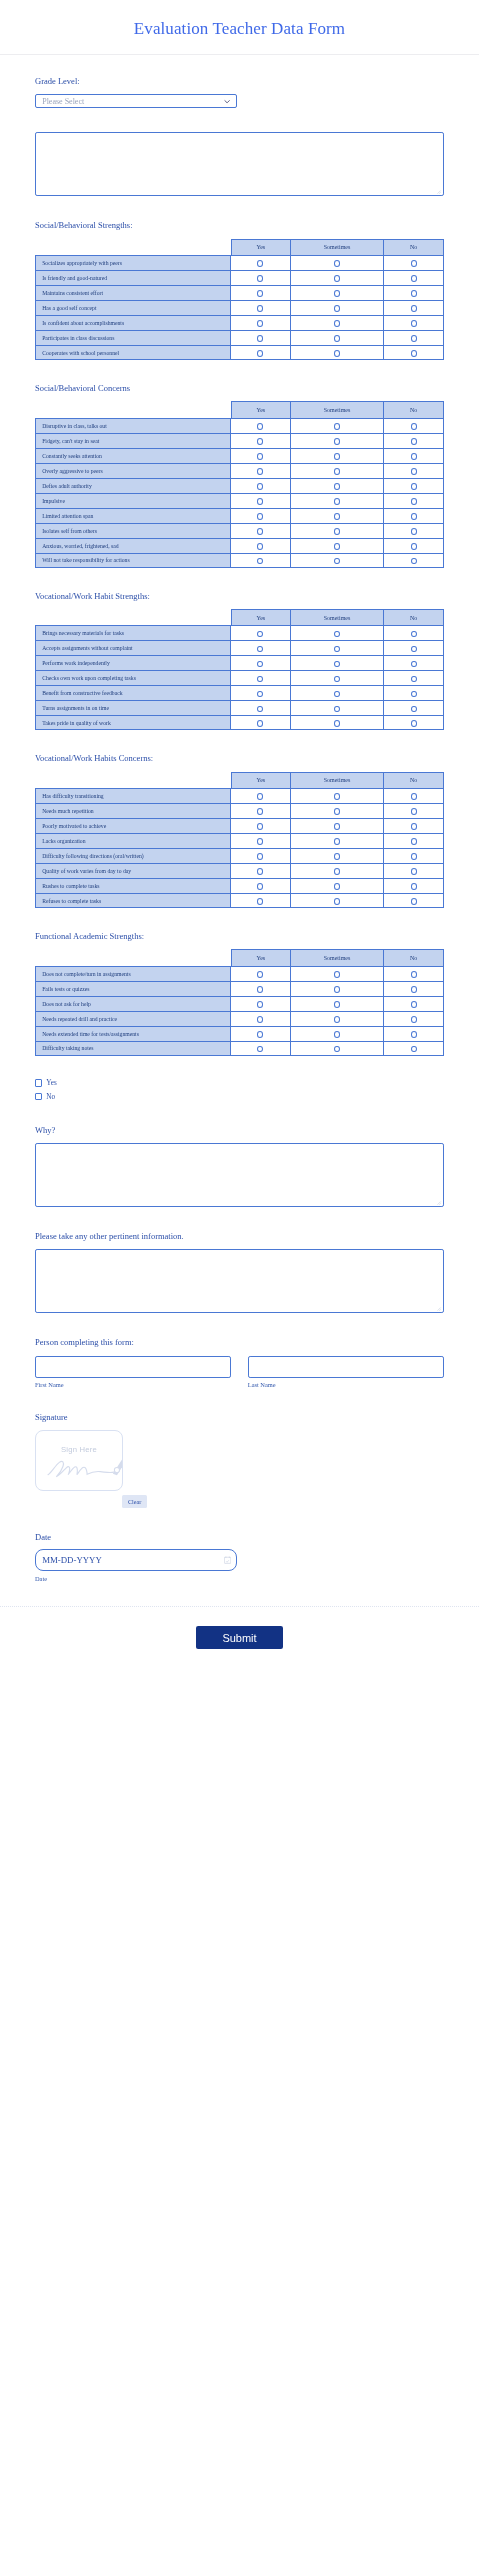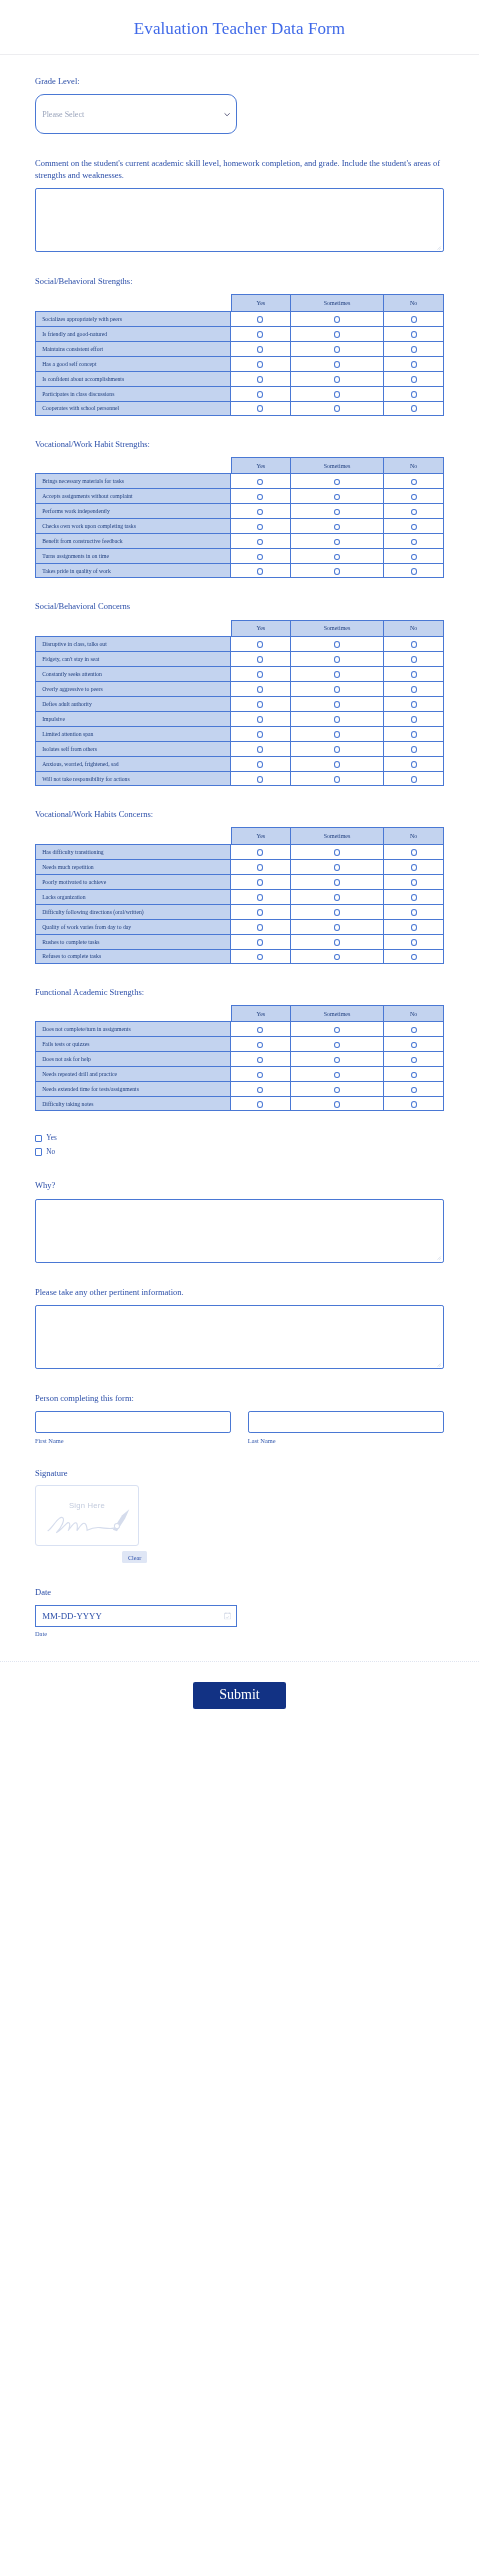--- a/index.html
+++ b/index.html
@@ -76,23 +76,23 @@
     margin-top: 3.6px;
   }
 
   
   .select-wrap {
     position: relative;
     width: 202px;
   }
   .select-box {
     width: 100%;
-    height: 40px;
-    border: 0.5px solid #4a78d4;
-    border-radius: 9px;
+    height: 14px;
+    border: 0.5px solid #4a78d4;
+    border-radius: 2px;
     background: #fff;
     display: flex;
     align-items: center;
     padding: 0 17.5px 0 6.2px;
     font-size: 8px;
     color: #9aa4bb;
   }
   .select-chevron {
     position: absolute;
     right: 6.7px;
@@ -207,24 +207,24 @@
     margin-right: 4.6px;
     flex: none;
   }
   .check-text {
     font-size: 7.2px;
     color: #2b4ea8;
   }
 
   
   .sig-pad {
-    width: 104px;
+    width: 88px;
     height: 61px;
     border: 0.5px solid #d9e1f2;
-    border-radius: 3px;
+    border-radius: 8px;
     background: #fff;
     position: relative;
     overflow: hidden;
   }
   .sig-hint {
     position: absolute;
     left: 0; right: 0;
     top: 14.4px;
     text-align: center;
     font-family: "Liberation Sans", sans-serif;
@@ -256,21 +256,21 @@
 
   
   .date-wrap {
     position: relative;
     width: 202px;
   }
   .date-box {
     width: 100%;
     height: 22px;
     border: 0.5px solid #4a78d4;
-    border-radius: 0;
+    border-radius: 8px;
     background: #fff;
     display: flex;
     align-items: center;
     padding: 0 18.5px 0 6.2px;
     font-size: 8.8px;
     color: #2b4ea8;
   }
   .cal-icon {
     position: absolute;
     right: 6.2px;
@@ -285,22 +285,22 @@
   .submit-area {
     margin-top: 15.5px;
     border-top: 0.5px dotted #dfe4f0;
     padding: 19.6px 0 31px 0;
     text-align: center;
   }
   .submit-btn {
     display: inline-block;
     background: #123284;
     color: #ffffff;
-    font-family: Liberation Serif, serif;
-    font-size: 14px;
+    font-family: Liberation Sans, sans-serif;
+    font-size: 11px;
     border: none;
     border-radius: 2.1px;
     padding: 5.7px 26px;
     cursor: pointer;
   }
 </style>
 </head>
 <body>
 
 <div class="page">
@@ -318,21 +318,20 @@
         <div class="select-box">Please Select</div>
         <span class="select-chevron">
           <svg width="6.2" height="4.1" viewBox="0 0 12 8" fill="none" aria-hidden="true">
             <path d="M1 1.5 L6 6.5 L11 1.5" stroke="#3d3f66" stroke-width="1.6" fill="none"></path>
           </svg>
         </span>
       </div>
     </div>
 
     <div class="field-block">
-      <div class="field-label">Comment on the student's current academic skill level, homework completion, and grade. Include the student's areas of strengths and weaknesses.</div>
       <div class="textarea-box h-large">
         <span class="resize-grip">
           <svg width="5.2" height="5.2" viewBox="0 0 10 10">
               <path d="M9 3 L3 9 M9 6.5 L6.5 9" stroke="#b9c4d9" stroke-width="1"></path>
             </svg>
         </span>
       </div>
     </div>
 
 
@@ -380,20 +379,95 @@
                 <td class="cell"><span class="radio-circle"></span></td>
               </tr>
               <tr>
                 <td class="rowlabel">Participates in class discussions</td>
                 <td class="cell"><span class="radio-circle"></span></td>
                 <td class="cell"><span class="radio-circle"></span></td>
                 <td class="cell"><span class="radio-circle"></span></td>
               </tr>
               <tr>
                 <td class="rowlabel">Cooperates with school personnel</td>
+                <td class="cell"><span class="radio-circle"></span></td>
+                <td class="cell"><span class="radio-circle"></span></td>
+                <td class="cell"><span class="radio-circle"></span></td>
+              </tr>
+            </tbody>
+          </table>
+        </div>
+        <div class="matrix-wrap">
+          <div class="section-heading">Social/Behavioral Concerns</div>
+          <table class="matrix">
+            <thead>
+              <tr>
+                <th class="corner"></th>
+                <th class="colhead c-yes">Yes</th>
+                <th class="colhead c-some">Sometimes</th>
+                <th class="colhead c-no">No</th>
+              </tr>
+            </thead>
+            <tbody>
+              <tr>
+                <td class="rowlabel">Disruptive in class, talks out</td>
+                <td class="cell"><span class="radio-circle"></span></td>
+                <td class="cell"><span class="radio-circle"></span></td>
+                <td class="cell"><span class="radio-circle"></span></td>
+              </tr>
+              <tr>
+                <td class="rowlabel">Fidgety, can't stay in seat</td>
+                <td class="cell"><span class="radio-circle"></span></td>
+                <td class="cell"><span class="radio-circle"></span></td>
+                <td class="cell"><span class="radio-circle"></span></td>
+              </tr>
+              <tr>
+                <td class="rowlabel">Constantly seeks attention</td>
+                <td class="cell"><span class="radio-circle"></span></td>
+                <td class="cell"><span class="radio-circle"></span></td>
+                <td class="cell"><span class="radio-circle"></span></td>
+              </tr>
+              <tr>
+                <td class="rowlabel">Overly aggressive to peers</td>
+                <td class="cell"><span class="radio-circle"></span></td>
+                <td class="cell"><span class="radio-circle"></span></td>
+                <td class="cell"><span class="radio-circle"></span></td>
+              </tr>
+              <tr>
+                <td class="rowlabel">Defies adult authority</td>
+                <td class="cell"><span class="radio-circle"></span></td>
+                <td class="cell"><span class="radio-circle"></span></td>
+                <td class="cell"><span class="radio-circle"></span></td>
+              </tr>
+              <tr>
+                <td class="rowlabel">Impulsive</td>
+                <td class="cell"><span class="radio-circle"></span></td>
+                <td class="cell"><span class="radio-circle"></span></td>
+                <td class="cell"><span class="radio-circle"></span></td>
+              </tr>
+              <tr>
+                <td class="rowlabel">Limited attention span</td>
+                <td class="cell"><span class="radio-circle"></span></td>
+                <td class="cell"><span class="radio-circle"></span></td>
+                <td class="cell"><span class="radio-circle"></span></td>
+              </tr>
+              <tr>
+                <td class="rowlabel">Isolates self from others</td>
+                <td class="cell"><span class="radio-circle"></span></td>
+                <td class="cell"><span class="radio-circle"></span></td>
+                <td class="cell"><span class="radio-circle"></span></td>
+              </tr>
+              <tr>
+                <td class="rowlabel">Anxious, worried, frightened, sad</td>
+                <td class="cell"><span class="radio-circle"></span></td>
+                <td class="cell"><span class="radio-circle"></span></td>
+                <td class="cell"><span class="radio-circle"></span></td>
+              </tr>
+              <tr>
+                <td class="rowlabel">Will not take responsibility for actions</td>
                 <td class="cell"><span class="radio-circle"></span></td>
                 <td class="cell"><span class="radio-circle"></span></td>
                 <td class="cell"><span class="radio-circle"></span></td>
               </tr>
             </tbody>
           </table>
         </div>
         <div class="matrix-wrap">
           <div class="section-heading">Vocational/Work Habit Strengths:</div>
           <table class="matrix">
@@ -437,95 +511,20 @@
                 <td class="cell"><span class="radio-circle"></span></td>
               </tr>
               <tr>
                 <td class="rowlabel">Turns assignments in on time</td>
                 <td class="cell"><span class="radio-circle"></span></td>
                 <td class="cell"><span class="radio-circle"></span></td>
                 <td class="cell"><span class="radio-circle"></span></td>
               </tr>
               <tr>
                 <td class="rowlabel">Takes pride in quality of work</td>
-                <td class="cell"><span class="radio-circle"></span></td>
-                <td class="cell"><span class="radio-circle"></span></td>
-                <td class="cell"><span class="radio-circle"></span></td>
-              </tr>
-            </tbody>
-          </table>
-        </div>
-        <div class="matrix-wrap">
-          <div class="section-heading">Social/Behavioral Concerns</div>
-          <table class="matrix">
-            <thead>
-              <tr>
-                <th class="corner"></th>
-                <th class="colhead c-yes">Yes</th>
-                <th class="colhead c-some">Sometimes</th>
-                <th class="colhead c-no">No</th>
-              </tr>
-            </thead>
-            <tbody>
-              <tr>
-                <td class="rowlabel">Disruptive in class, talks out</td>
-                <td class="cell"><span class="radio-circle"></span></td>
-                <td class="cell"><span class="radio-circle"></span></td>
-                <td class="cell"><span class="radio-circle"></span></td>
-              </tr>
-              <tr>
-                <td class="rowlabel">Fidgety, can't stay in seat</td>
-                <td class="cell"><span class="radio-circle"></span></td>
-                <td class="cell"><span class="radio-circle"></span></td>
-                <td class="cell"><span class="radio-circle"></span></td>
-              </tr>
-              <tr>
-                <td class="rowlabel">Constantly seeks attention</td>
-                <td class="cell"><span class="radio-circle"></span></td>
-                <td class="cell"><span class="radio-circle"></span></td>
-                <td class="cell"><span class="radio-circle"></span></td>
-              </tr>
-              <tr>
-                <td class="rowlabel">Overly aggressive to peers</td>
-                <td class="cell"><span class="radio-circle"></span></td>
-                <td class="cell"><span class="radio-circle"></span></td>
-                <td class="cell"><span class="radio-circle"></span></td>
-              </tr>
-              <tr>
-                <td class="rowlabel">Defies adult authority</td>
-                <td class="cell"><span class="radio-circle"></span></td>
-                <td class="cell"><span class="radio-circle"></span></td>
-                <td class="cell"><span class="radio-circle"></span></td>
-              </tr>
-              <tr>
-                <td class="rowlabel">Impulsive</td>
-                <td class="cell"><span class="radio-circle"></span></td>
-                <td class="cell"><span class="radio-circle"></span></td>
-                <td class="cell"><span class="radio-circle"></span></td>
-              </tr>
-              <tr>
-                <td class="rowlabel">Limited attention span</td>
-                <td class="cell"><span class="radio-circle"></span></td>
-                <td class="cell"><span class="radio-circle"></span></td>
-                <td class="cell"><span class="radio-circle"></span></td>
-              </tr>
-              <tr>
-                <td class="rowlabel">Isolates self from others</td>
-                <td class="cell"><span class="radio-circle"></span></td>
-                <td class="cell"><span class="radio-circle"></span></td>
-                <td class="cell"><span class="radio-circle"></span></td>
-              </tr>
-              <tr>
-                <td class="rowlabel">Anxious, worried, frightened, sad</td>
-                <td class="cell"><span class="radio-circle"></span></td>
-                <td class="cell"><span class="radio-circle"></span></td>
-                <td class="cell"><span class="radio-circle"></span></td>
-              </tr>
-              <tr>
-                <td class="rowlabel">Will not take responsibility for actions</td>
                 <td class="cell"><span class="radio-circle"></span></td>
                 <td class="cell"><span class="radio-circle"></span></td>
                 <td class="cell"><span class="radio-circle"></span></td>
               </tr>
             </tbody>
           </table>
         </div>
         <div class="matrix-wrap">
           <div class="section-heading">Vocational/Work Habits Concerns:</div>
           <table class="matrix">

